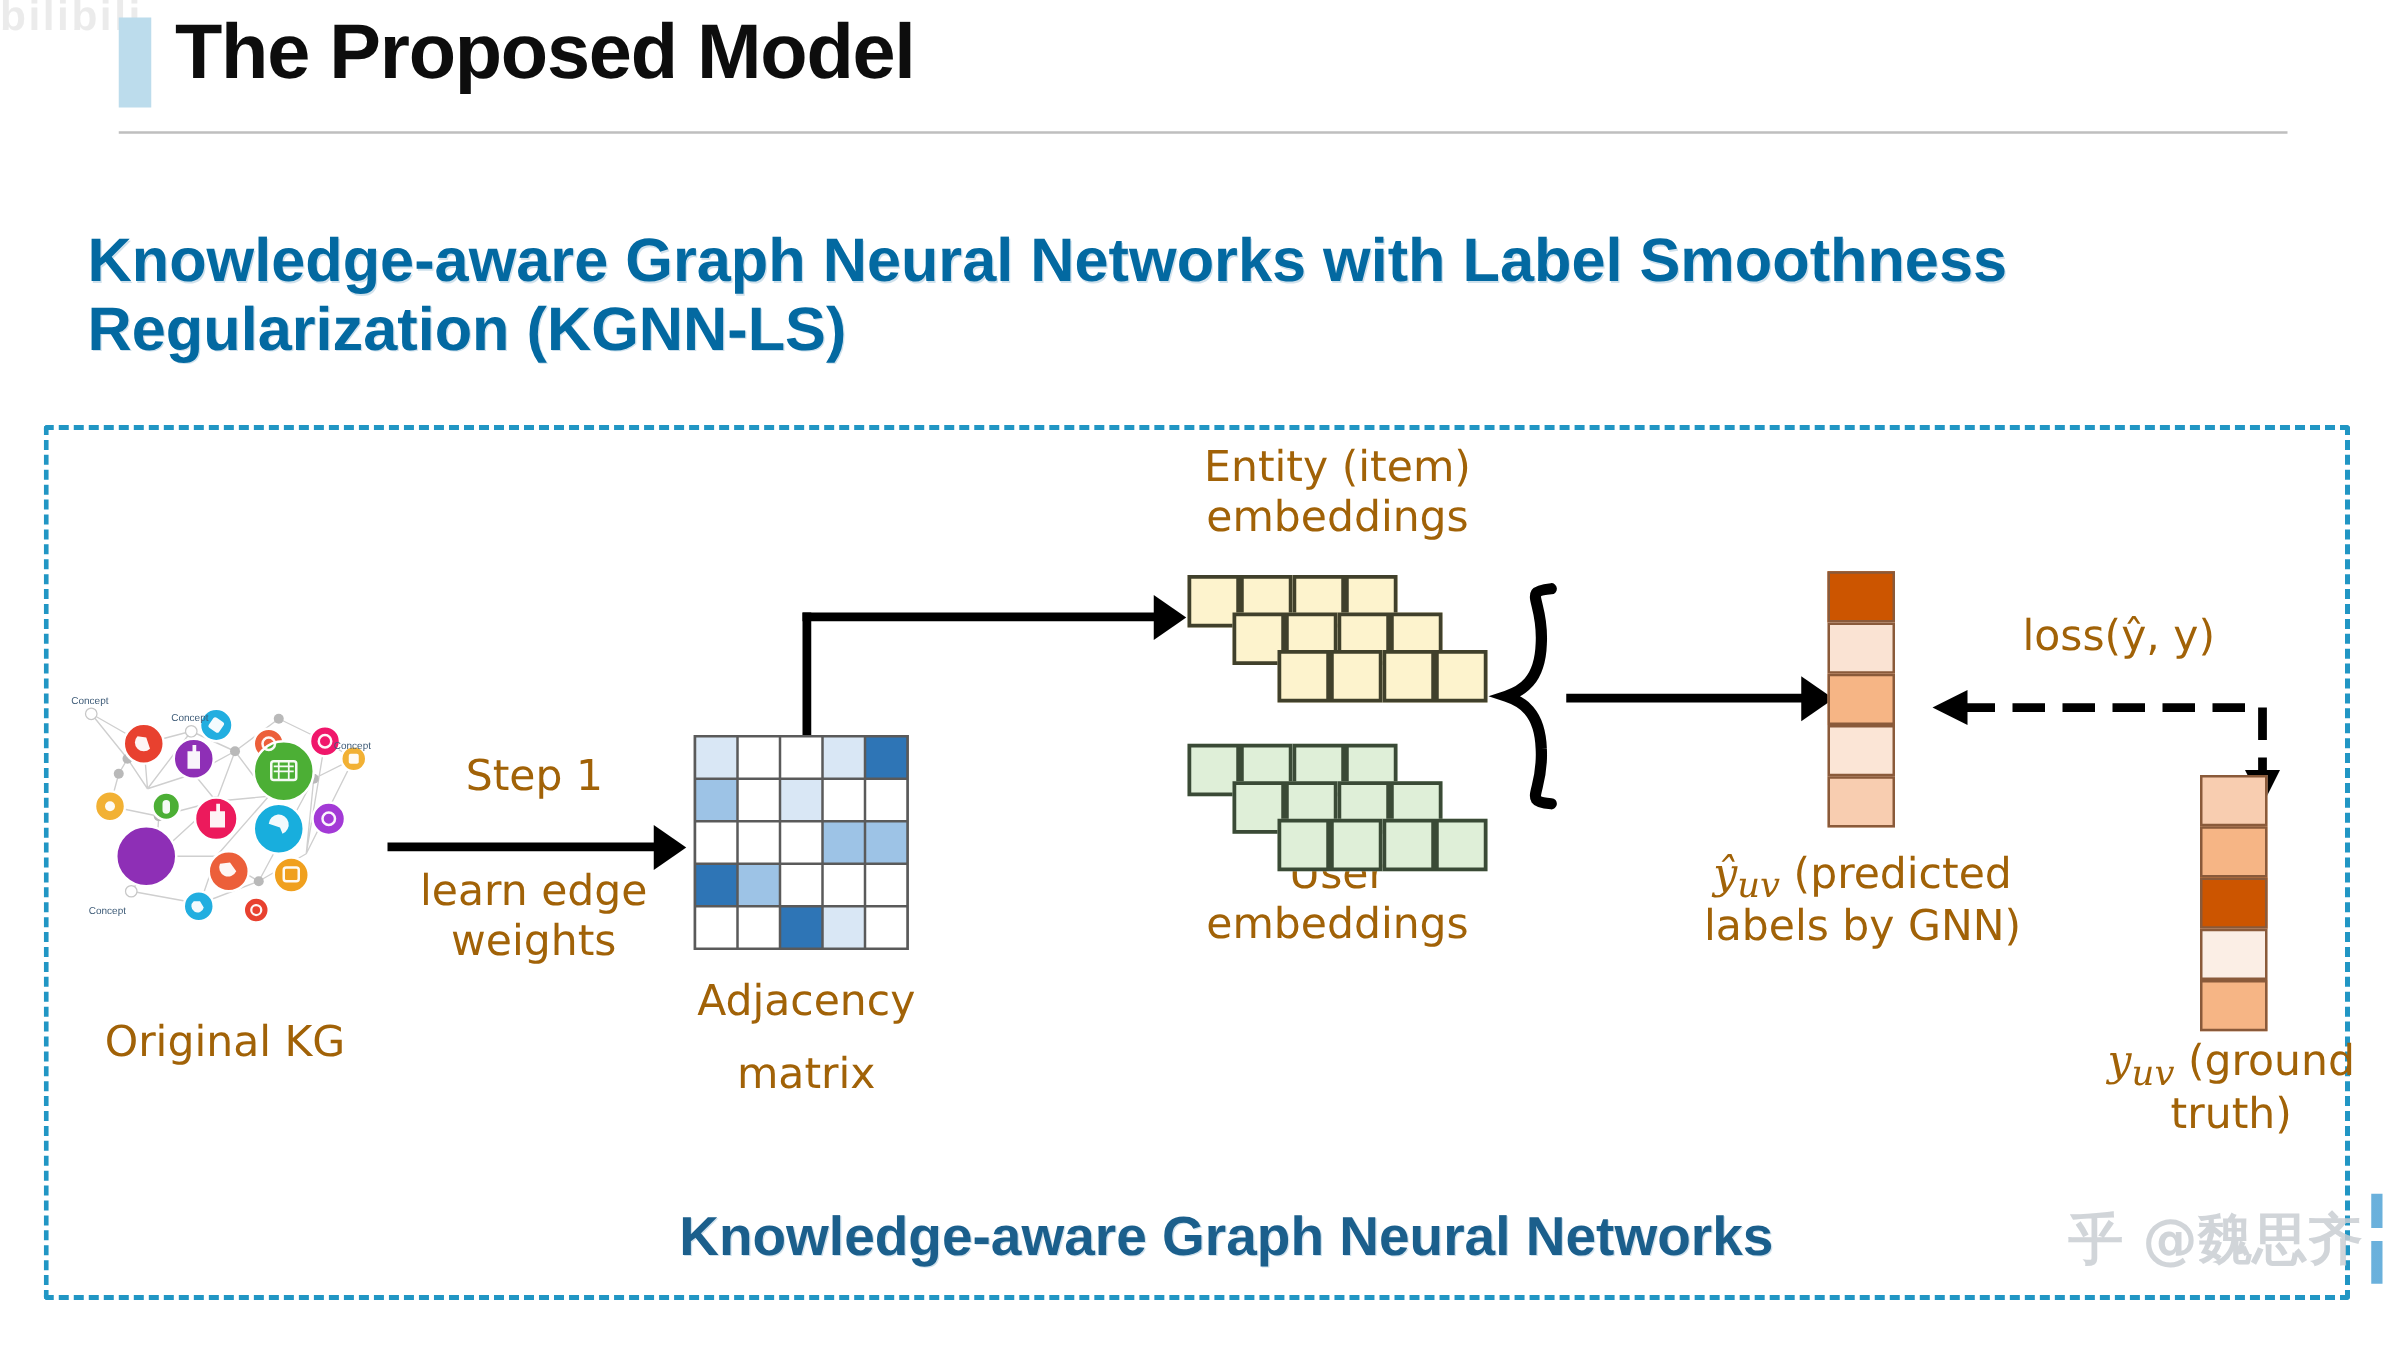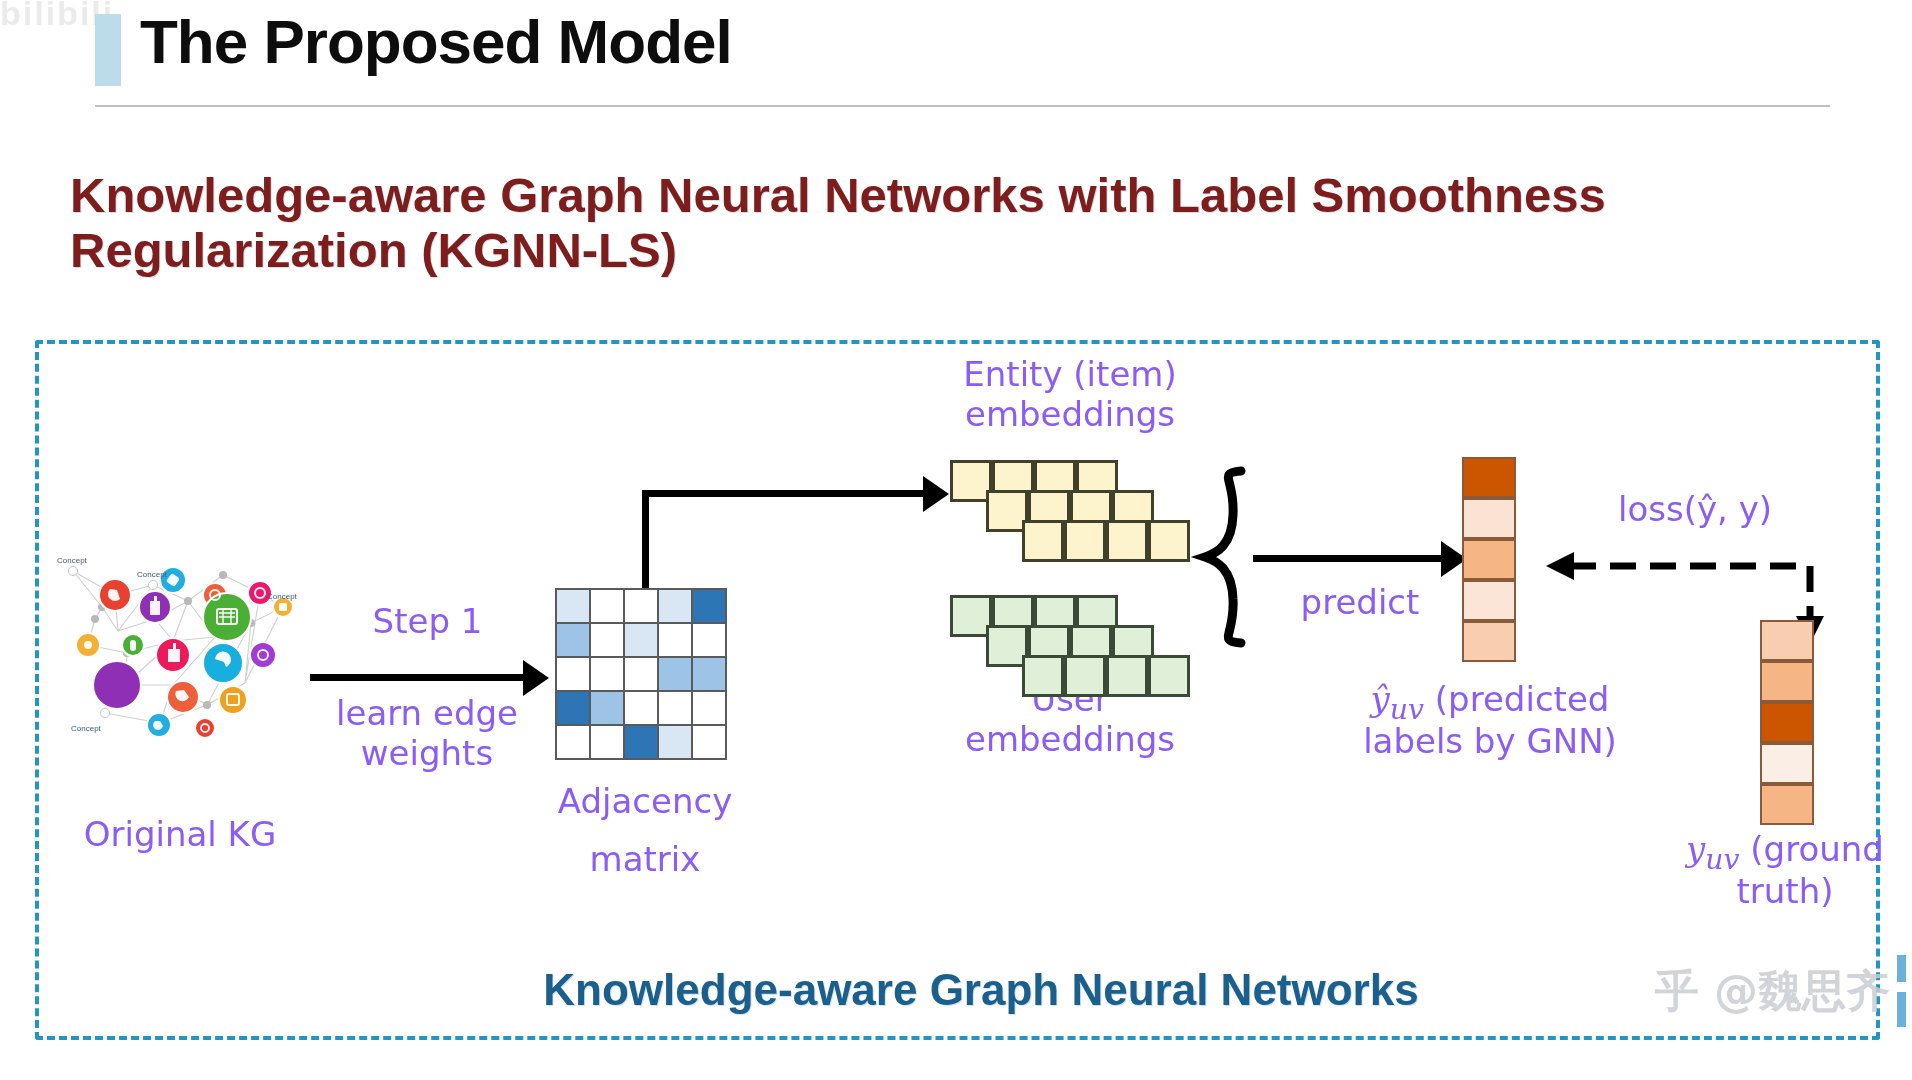--- a/index.html
+++ b/index.html
@@ -22,32 +22,32 @@
     position:absolute;left:140px;top:6px;
     font-size:62px;font-weight:bold;color:#0d0d0d;
     letter-spacing:-1px;white-space:nowrap;
     font-family:"Liberation Sans","DejaVu Sans",sans-serif;
   }
   #header-rule{
     position:absolute;left:95px;top:105px;width:1735px;height:2px;background:#bfbfbf;
   }
   
   #section-heading{
-    position:absolute;left:70px;top:168px;width:1560px;
-    font-size:49px;font-weight:bold;color:#7f1d1d;line-height:1.12;
+    position:absolute;left:70px;top:182px;width:1560px;
+    font-size:49px;font-weight:bold;color:#0369a1;line-height:1.12;
     text-shadow:1px 1px 0 rgba(120,170,200,.35);
   }
   
   #dashed-box{
     position:absolute;left:35px;top:340px;width:1845px;height:700px;
     border:4px dashed #2196c4;box-sizing:border-box;border-radius:3px;
   }
   
   .cap{
-    position:absolute;color:#8b5cf6;font-size:31px;line-height:1.15;
+    position:absolute;color:#a16207;font-size:31px;line-height:1.15;
     text-align:center;font-family:"DejaVu Sans","Liberation Sans",sans-serif;
   }
   .cap.big{font-size:34px;}
   .serif-it{font-family:"DejaVu Serif","Liberation Serif",serif;font-style:italic;}
   
   #kg{position:absolute;left:55px;top:545px;width:250px;height:190px;}
   #kg svg{display:block;}
   #kg-label{position:absolute;left:45px;top:815px;width:270px;}
   
   #step1-grp{position:absolute;left:310px;top:602px;width:260px;height:180px;}
@@ -290,21 +290,20 @@
   </div>
 <div id="usr-label" class="cap big">User</div>
 <div class="cap big" style="left:905px;top:720px;width:330px;">embeddings</div>
 
 <div id="step3-grp">
   <svg class="svgbox" width="70" height="190">
     <path d="M46 6 C22 8 40 14 38 50 C37 80 22 88 10 92 C22 96 37 104 38 134 C40 170 22 176 46 178" fill="none" stroke="#000" stroke-width="9" stroke-linecap="round"></path>
   </svg>
   <div class="arrow-line" style="left:58px;top:90px;width:190px;"></div>
   <div class="arrow-head" style="left:246px;top:76px;"></div>
-  <div class="cap big" style="left:55px;top:118px;width:220px;">predict</div>
 </div>
 
 <div id="pred-col">
     <div style="background: rgb(204, 85, 0);"></div>
     <div style="background: rgb(250, 227, 211);"></div>
     <div style="background: rgb(246, 181, 133);"></div>
     <div style="background: rgb(251, 229, 214);"></div>
     <div style="background: rgb(248, 205, 176);"></div>
   </div>
 <div id="pred-label" class="cap big">

